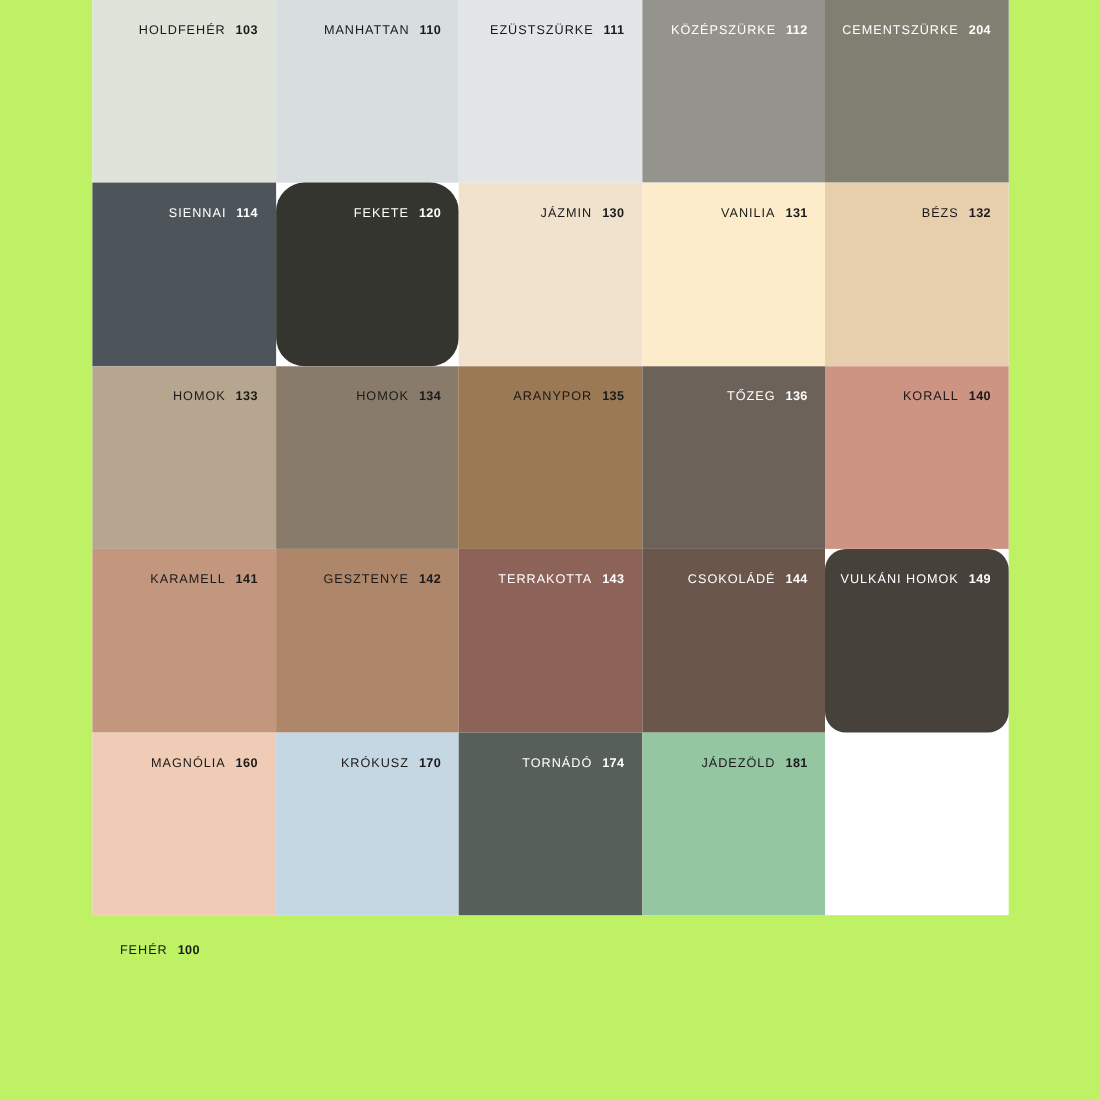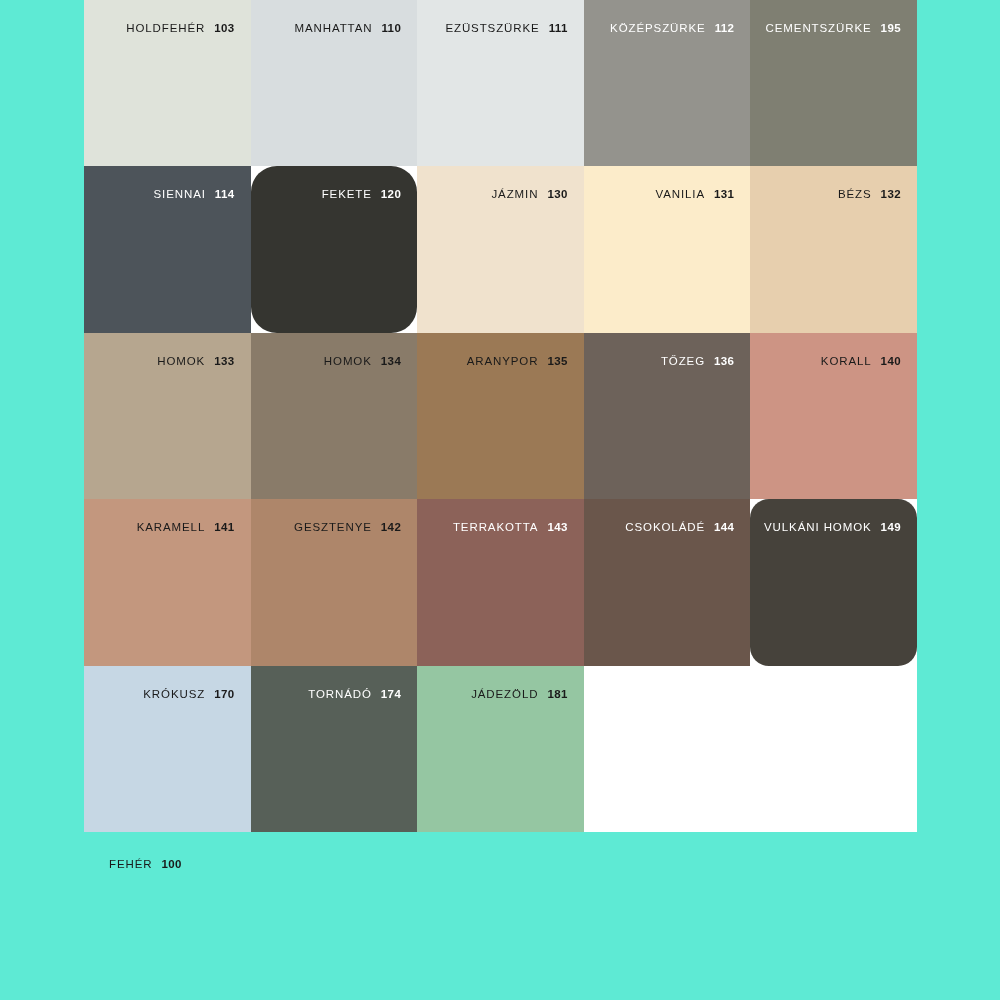--- a/index.html
+++ b/index.html
@@ -12,21 +12,21 @@
     height: 1000px;
     background: #ffffff;
     font-family: "Liberation Sans", "DejaVu Sans", sans-serif;
     overflow: hidden;
   }
 
   #page {
     position: relative;
     width: 1000px;
     height: 1000px;
-    background: #5eead4;
+    background: #bef264;
   }
 
   
   #swatch-grid {
     position: absolute;
     left: 84px;
     top: 0px;
     width: 833px;
     height: 832px;
     display: grid;
@@ -95,21 +95,21 @@
       <div class="swatch-cell" style="background: rgb(216, 221, 223);">
         <div class="swatch-label txt-dark"><span class="swatch-name">MANHATTAN</span><span class="swatch-code">110</span></div>
       </div>
       <div class="swatch-cell" style="background: rgb(226, 230, 230);">
         <div class="swatch-label txt-dark"><span class="swatch-name">EZÜSTSZÜRKE</span><span class="swatch-code">111</span></div>
       </div>
       <div class="swatch-cell" style="background: rgb(148, 147, 141);">
         <div class="swatch-label txt-light"><span class="swatch-name">KÖZÉPSZÜRKE</span><span class="swatch-code">112</span></div>
       </div>
       <div class="swatch-cell" style="background: rgb(127, 127, 114);">
-        <div class="swatch-label txt-light"><span class="swatch-name">CEMENTSZÜRKE</span><span class="swatch-code">195</span></div>
+        <div class="swatch-label txt-light"><span class="swatch-name">CEMENTSZÜRKE</span><span class="swatch-code">204</span></div>
       </div>
       <div class="swatch-cell" style="background: rgb(77, 84, 90);">
         <div class="swatch-label txt-light"><span class="swatch-name">SIENNAI</span><span class="swatch-code">114</span></div>
       </div>
       <div class="swatch-cell" style="background: rgb(53, 53, 48); border-radius: 26px;">
         <div class="swatch-label txt-light"><span class="swatch-name">FEKETE</span><span class="swatch-code">120</span></div>
       </div>
       <div class="swatch-cell" style="background: rgb(240, 226, 205);">
         <div class="swatch-label txt-dark"><span class="swatch-name">JÁZMIN</span><span class="swatch-code">130</span></div>
       </div>
@@ -142,20 +142,23 @@
       </div>
       <div class="swatch-cell" style="background: rgb(140, 98, 89);">
         <div class="swatch-label txt-light"><span class="swatch-name">TERRAKOTTA</span><span class="swatch-code">143</span></div>
       </div>
       <div class="swatch-cell" style="background: rgb(106, 86, 75);">
         <div class="swatch-label txt-light"><span class="swatch-name">CSOKOLÁDÉ</span><span class="swatch-code">144</span></div>
       </div>
       <div class="swatch-cell" style="background: rgb(70, 66, 59); border-radius: 19px;">
         <div class="swatch-label txt-light"><span class="swatch-name">VULKÁNI HOMOK</span><span class="swatch-code">149</span></div>
       </div>
+      <div class="swatch-cell" style="background: rgb(240, 203, 181);">
+        <div class="swatch-label txt-dark"><span class="swatch-name">MAGNÓLIA</span><span class="swatch-code">160</span></div>
+      </div>
       <div class="swatch-cell" style="background: rgb(198, 215, 228);">
         <div class="swatch-label txt-dark"><span class="swatch-name">KRÓKUSZ</span><span class="swatch-code">170</span></div>
       </div>
       <div class="swatch-cell" style="background: rgb(87, 96, 88);">
         <div class="swatch-label txt-light"><span class="swatch-name">TORNÁDÓ</span><span class="swatch-code">174</span></div>
       </div>
       <div class="swatch-cell" style="background: rgb(149, 198, 162);">
         <div class="swatch-label txt-dark"><span class="swatch-name">JÁDEZÖLD</span><span class="swatch-code">181</span></div>
       </div>
     </div>

